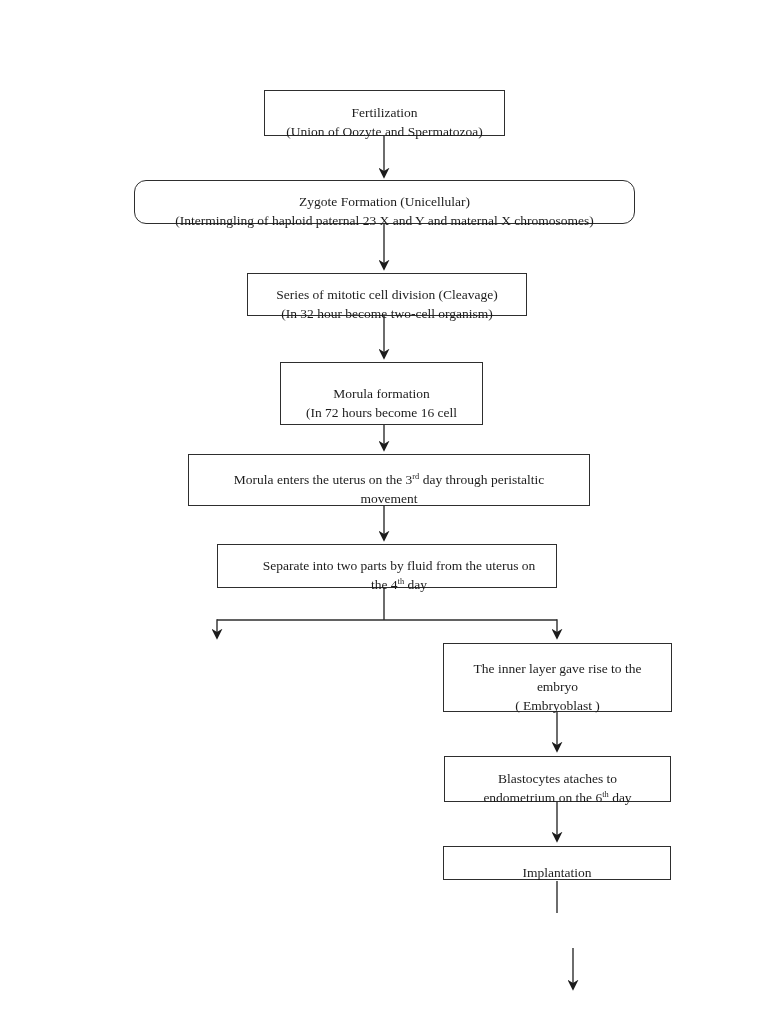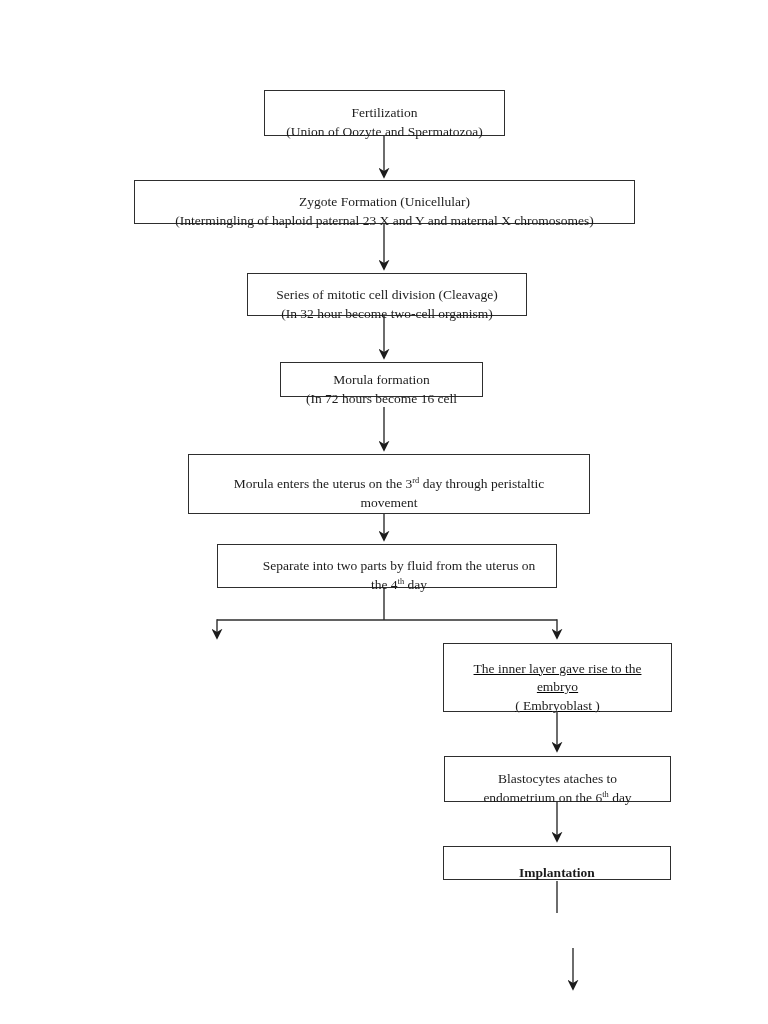--- a/index.html
+++ b/index.html
@@ -76,54 +76,54 @@
     <line x1="557" y1="802" x2="557" y2="841" marker-end="url(#ah)"></line>
     <line x1="557" y1="881" x2="557" y2="913"></line>
     <line x1="573" y1="948" x2="573" y2="989" marker-end="url(#ah)"></line>
   </svg>
 
   <div class="node" style="left:264px; top:90px; width:241px; height:46px;">
     <div class="node-text">Fertilization
 (Union of Oozyte and Spermatozoa)</div>
   </div>
 
-  <div class="node" style="left:134px; top:180px; width:501px; height:44px;">
+  <div class="node" style="left:134px; top:180px; width:501px; height:44px;border-radius:12px;">
     <div class="node-text">Zygote Formation (Unicellular)
 (Intermingling of haploid paternal 23 X and Y and maternal X chromosomes)</div>
   </div>
 
   <div class="node" style="left:247px; top:273px; width:280px; height:43px;">
     <div class="node-text">Series of mitotic cell division  (Cleavage)
 (In 32 hour become two-cell organism)</div>
   </div>
 
-  <div class="node" style="left:280px; top:362px; width:203px; height:35px;">
+  <div class="node" style="left:280px; top:362px; width:203px; height:63px;">
     <div class="node-text">Morula formation
 (In 72 hours become 16 cell</div>
   </div>
 
-  <div class="node" style="left:188px; top:454px; width:402px; height:60px;">
+  <div class="node" style="left:188px; top:454px; width:402px; height:52px;">
     <div class="node-text"><span>Morula enters the uterus on the 3</span><sup class="ord">rd</sup><span> day through peristaltic
 movement</span></div>
   </div>
 
   <div class="node" style="left:217px; top:544px; width:340px; height:44px;padding-left:24px;">
     <div class="node-text"><span>Separate into two parts by fluid from the uterus on
 the 4</span><sup class="ord">th</sup><span> day</span></div>
   </div>
 
 
-  <div class="node" style="left:443px; top:643px; width:229px; height:69px;text-decoration:underline;">
+  <div class="node" style="left:443px; top:643px; width:229px; height:69px;">
     <div class="node-text">The inner layer gave rise to the
 embryo
 ( Embryoblast )</div>
   </div>
 
   <div class="node" style="left:444px; top:756px; width:227px; height:46px;">
     <div class="node-text"><span>Blastocytes ataches to
 endometrium on the 6</span><sup class="ord">th</sup><span> day</span></div>
   </div>
 
-  <div class="node" style="left:443px; top:846px; width:228px; height:34px;font-weight:bold;">
+  <div class="node" style="left:443px; top:846px; width:228px; height:34px;">
     <div class="node-text">Implantation</div>
   </div>
 
 </div>
 
 </body></html>

